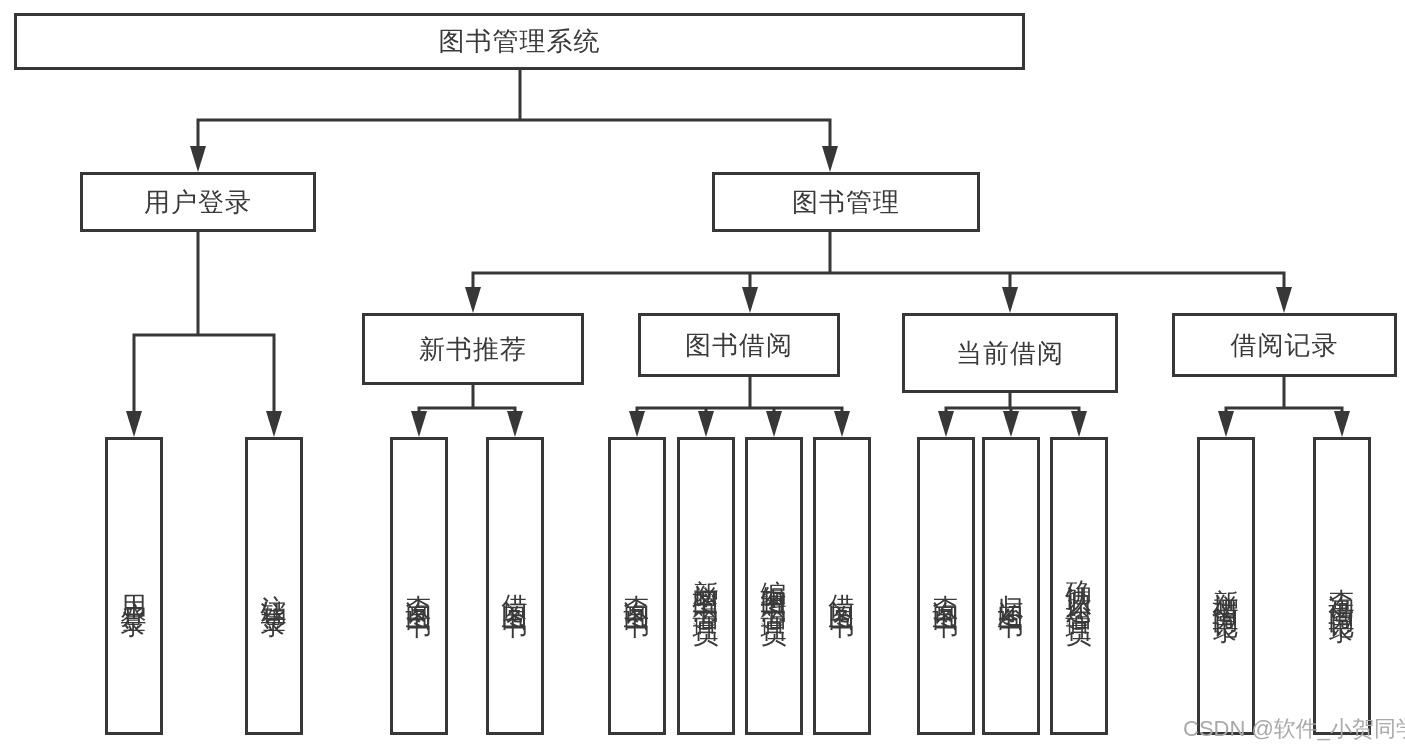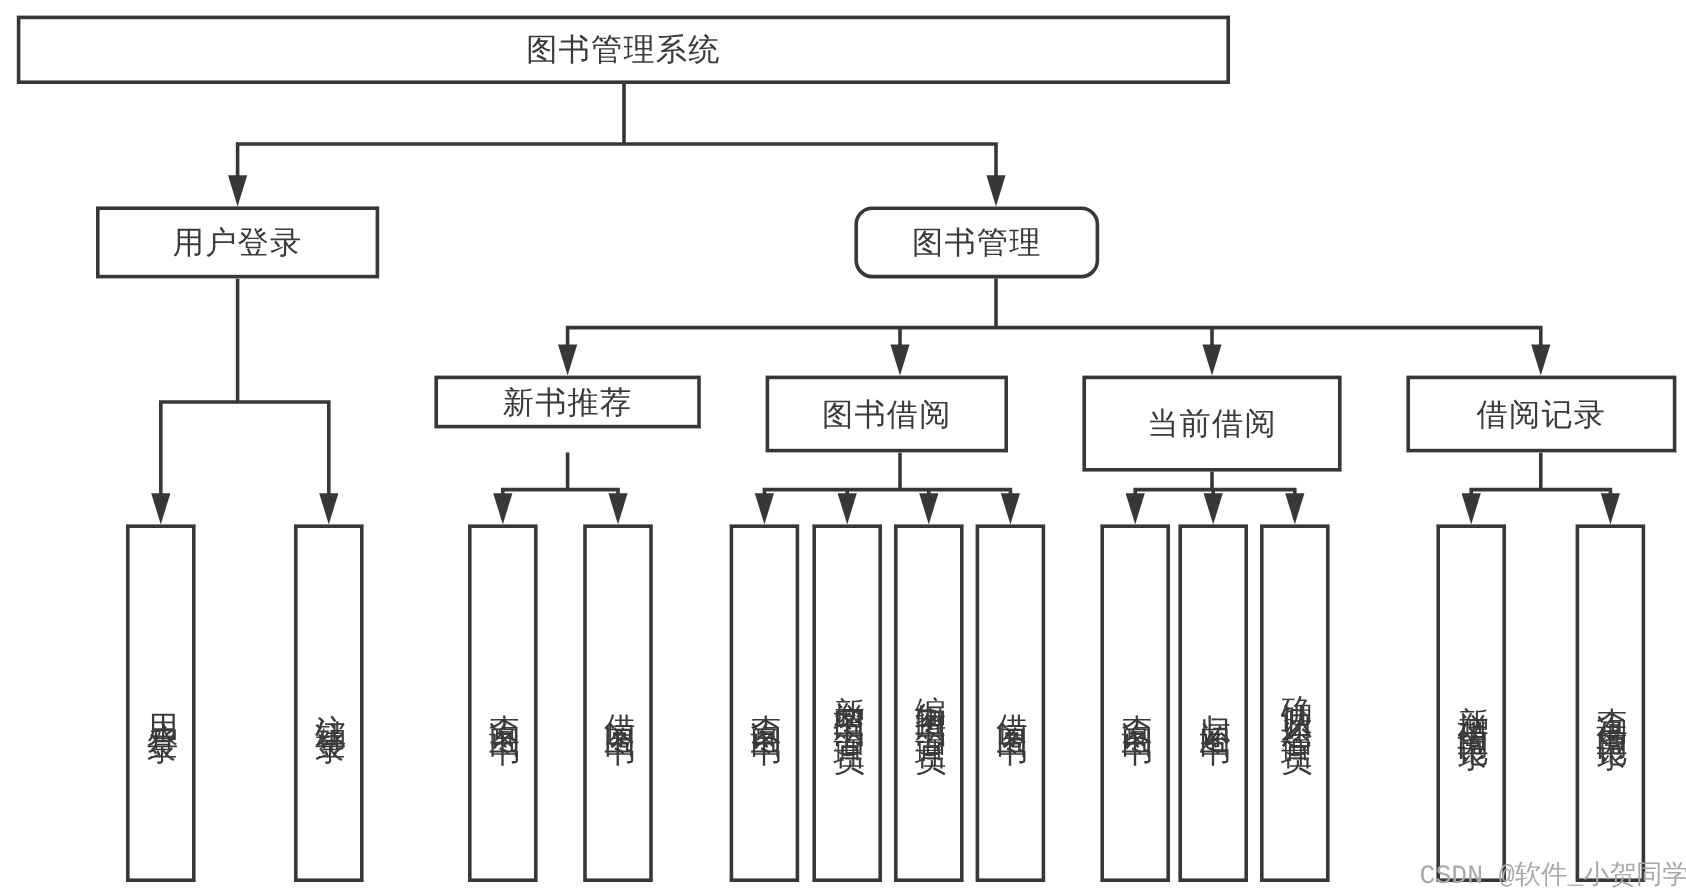--- a/index.html
+++ b/index.html
@@ -6,21 +6,21 @@
     margin: 0;
     padding: 0;
     background: #ffffff;
   }
   .canvas {
     position: relative;
     width: 1405px;
     height: 747px;
     background: #ffffff;
     overflow: hidden;
-    font-family: Liberation Mono, monospace;
+    font-family: Liberation Sans, sans-serif;
   }
   .connector-svg {
     position: absolute;
     left: 0;
     top: 0;
     width: 1405px;
     height: 747px;
     pointer-events: none;
   }
   .box {
@@ -90,23 +90,23 @@
       <path d="M1003 411 L1019 411 L1011 437 Z"></path>
       <path d="M1071 411 L1087 411 L1079 437 Z"></path>
       <path d="M1218 411 L1234 411 L1226 437 Z"></path>
       <path d="M1334 411 L1350 411 L1342 437 Z"></path>
     </g>
   </svg>
 
   <div class="box hbox" style="left:14px; top:13px; width:1011px; height:57px;">图书管理系统</div>
 
   <div class="box hbox" style="left:80px; top:172px; width:236px; height:60px;">用户登录</div>
-  <div class="box hbox" style="left:712px; top:172px; width:204px; height:60px;border-radius:15px;">图书管理</div>
+  <div class="box hbox" style="left:712px; top:172px; width:268px; height:60px;">图书管理</div>
 
-  <div class="box hbox" style="left:362px; top:313px; width:222px; height:44px;">新书推荐</div>
+  <div class="box hbox" style="left:362px; top:313px; width:222px; height:72px;">新书推荐</div>
   <div class="box hbox" style="left:638px; top:313px; width:202px; height:64px;">图书借阅</div>
   <div class="box hbox" style="left:902px; top:313px; width:216px; height:80px;">当前借阅</div>
   <div class="box hbox" style="left:1172px; top:313px; width:225px; height:64px;">借阅记录</div>
 
   <div class="box vbox" style="left:105px; top:437px; width:58px; height:298px;">用户登录</div>
   <div class="box vbox" style="left:245px; top:437px; width:58px; height:298px;">注销登录</div>
 
   <div class="box vbox" style="left:390px; top:437px; width:58px; height:298px;">查询图书</div>
   <div class="box vbox" style="left:486px; top:437px; width:58px; height:298px;">借阅图书</div>
 

